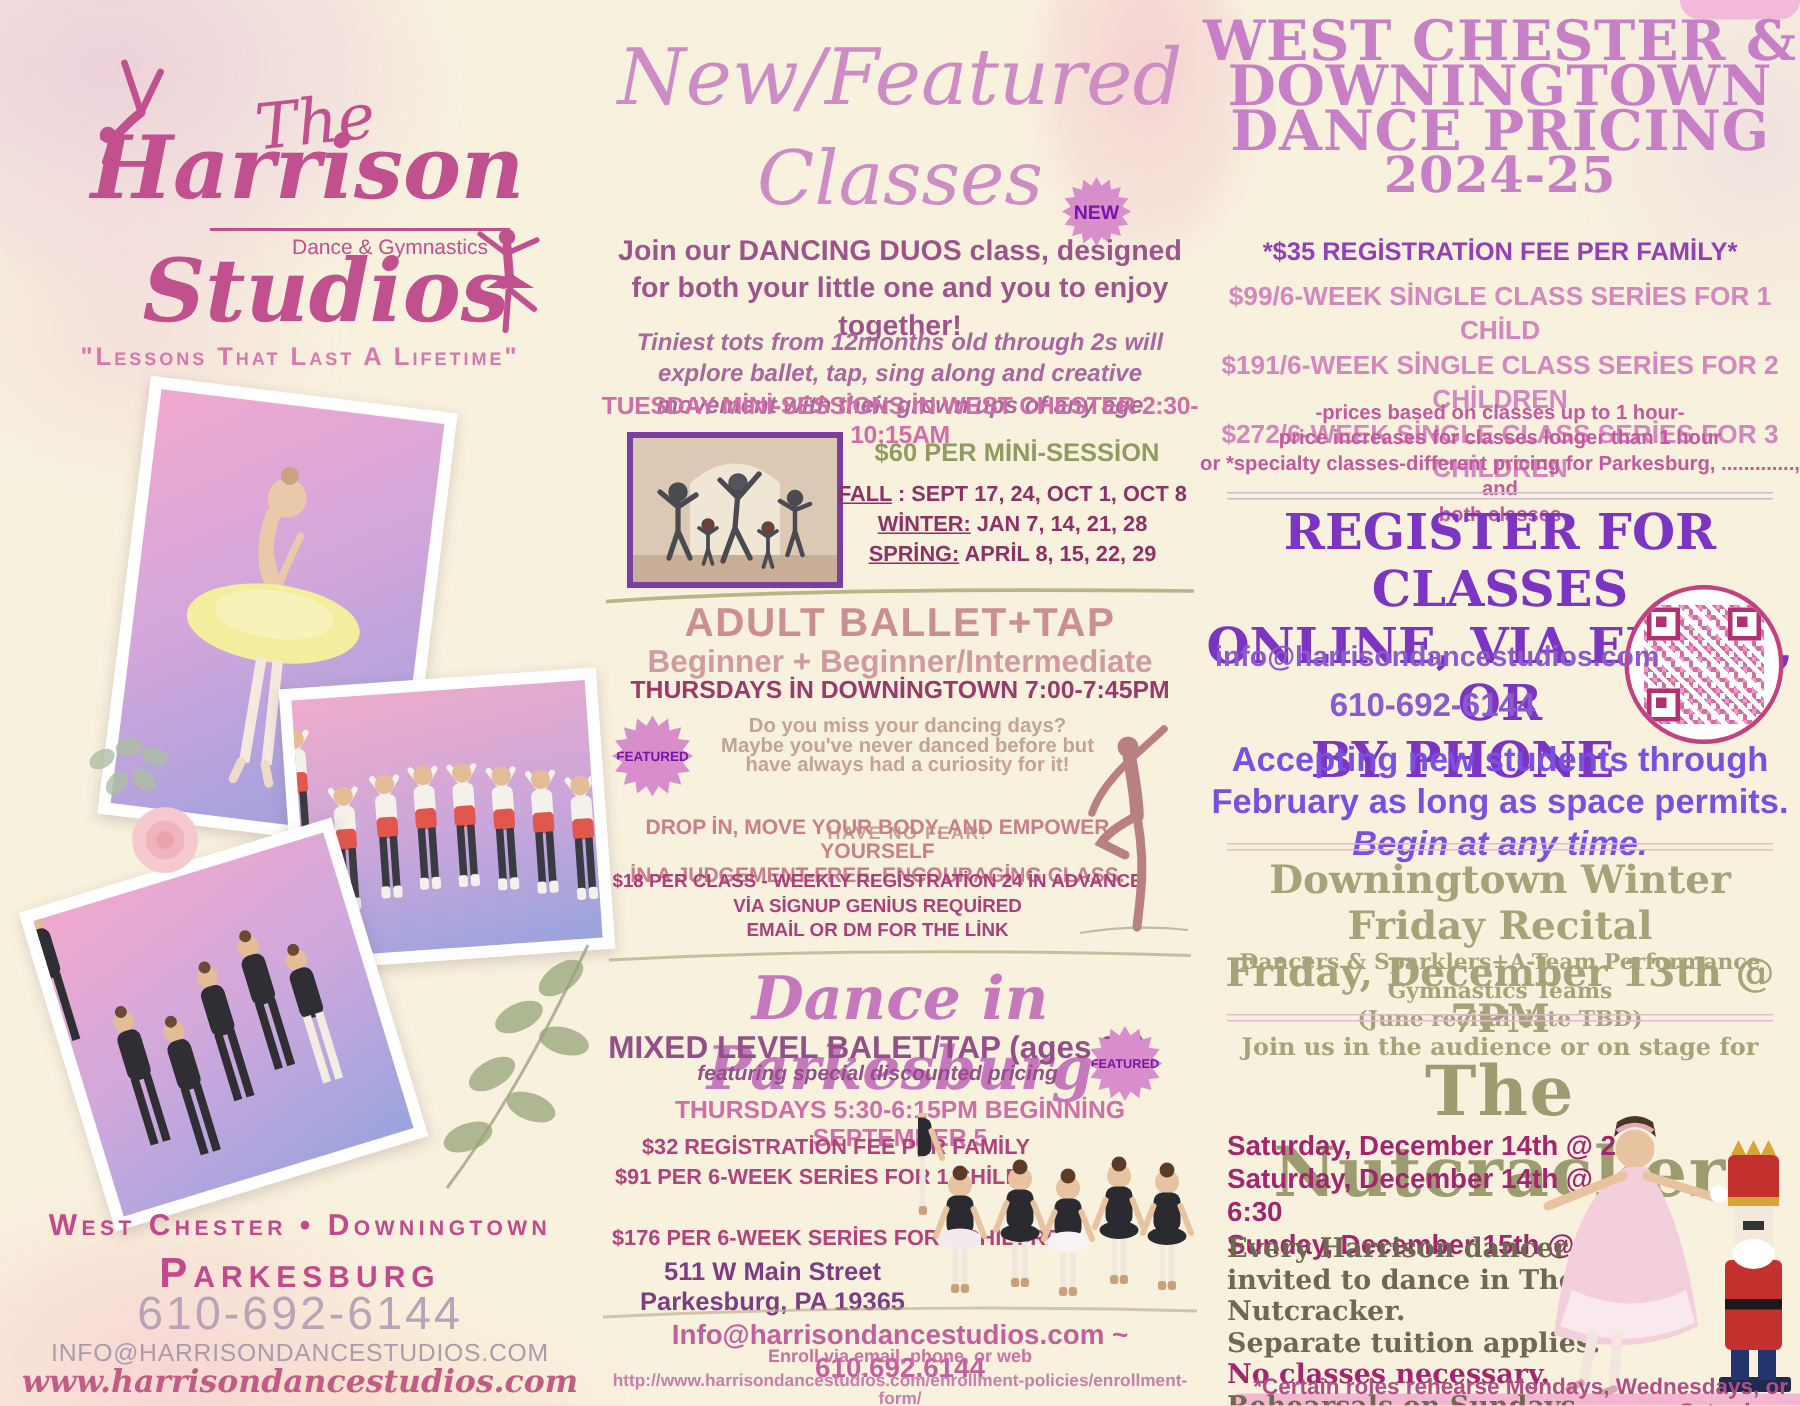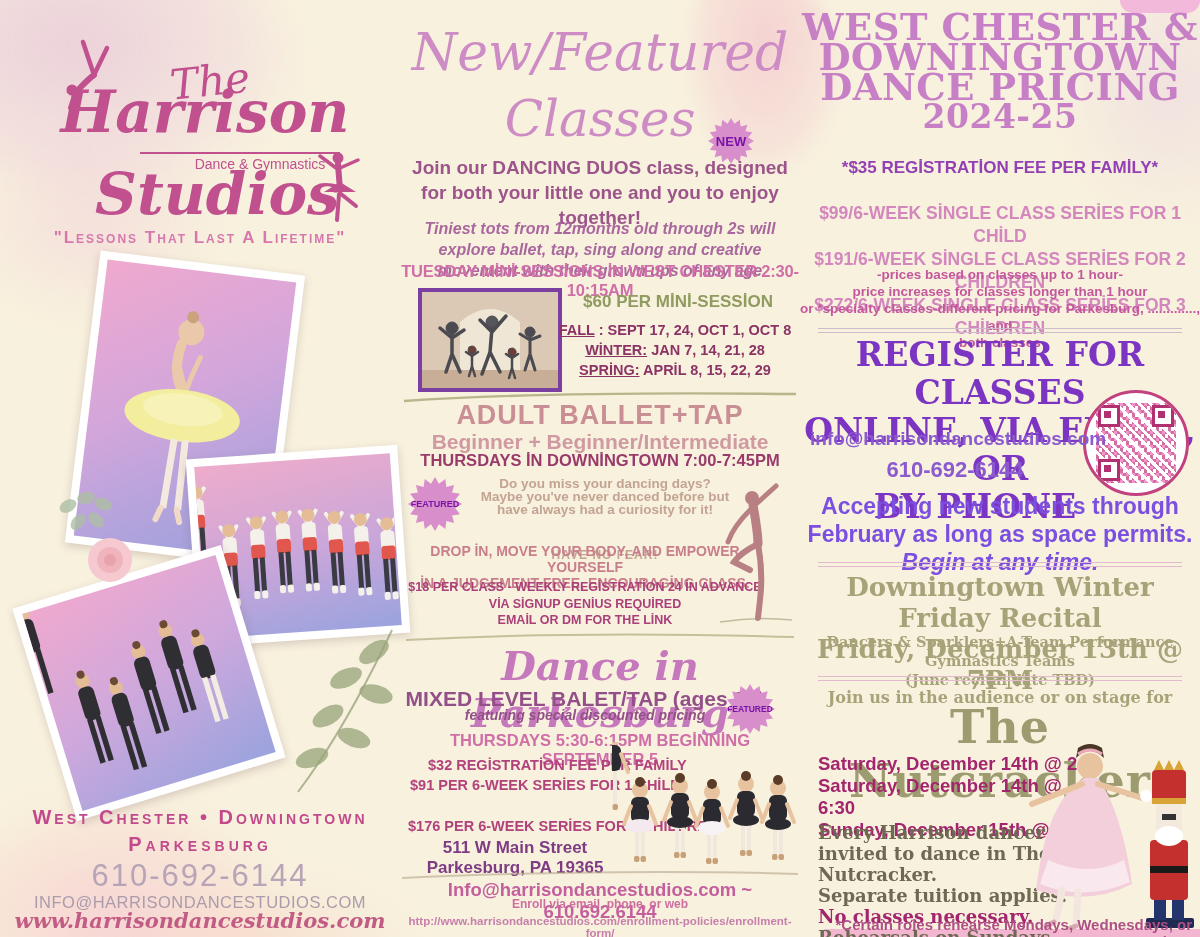--- a/index.html
+++ b/index.html
@@ -40,21 +40,21 @@
   .tagline{left:8px;top:228px;width:384px;font-size:17px;letter-spacing:2px;color:#d678ae;
            font-variant:small-caps;font-weight:bold;}
   .photo{position:absolute;background:#fff;padding:8px;box-shadow:0 3px 9px rgba(120,90,90,.25);}
   .photo-inner{width:100%;height:100%;overflow:hidden;}
   .grad-pp{background:linear-gradient(150deg,#f0a9ce 0%,#d3a6db 45%,#98a0dd 100%);}
   .ph1{left:82px;top:262px;width:190px;height:278px;transform:rotate(7deg);}
   .ph2{left:192px;top:452px;width:196px;height:172px;transform:rotate(-4deg);}
   .ph3{left:40px;top:572px;width:202px;height:206px;transform:rotate(-17deg);}
   .loc1{left:10px;top:806px;width:380px;font-size:20px;font-weight:bold;letter-spacing:3px;
         color:#c2498c;font-variant:small-caps;}
-  .loc2{left:10px;top:833px;width:380px;font-size:20px;font-weight:bold;letter-spacing:4px;
+  .loc2{left:10px;top:833px;width:380px;font-size:28px;font-weight:bold;letter-spacing:4px;
         color:#c2498c;font-variant:small-caps;}
   .lphone{left:10px;top:858px;width:380px;font-size:31px;color:#b7a4b6;letter-spacing:2px;}
   .lemail{left:10px;top:893px;width:380px;font-size:16.5px;color:#ab9cab;letter-spacing:.5px;}
   .lweb{left:10px;top:908px;width:380px;font-size:21px;font-weight:bold;color:#c25c84;}
 
   
   .m-h1{left:0;top:22px;width:400px;font-size:52px;color:#cd8cc4;}
   .m-h2{left:0;top:90px;width:400px;font-size:50px;color:#cd8cc4;}
   .starburst{clip-path:polygon(100% 50%,87.3% 57.4%,96.2% 69.1%,81.6% 71.1%,85.4% 85.4%,71.1% 81.6%,69.1% 96.2%,57.4% 87.3%,50% 100%,42.6% 87.3%,30.9% 96.2%,28.9% 81.6%,14.6% 85.4%,18.4% 71.1%,3.8% 69.1%,12.7% 57.4%,0% 50%,12.7% 42.6%,3.8% 30.9%,18.4% 28.9%,14.6% 14.6%,28.9% 18.4%,30.9% 3.8%,42.6% 12.7%,50% 0%,57.4% 12.7%,69.1% 3.8%,71.1% 18.4%,85.4% 14.6%,81.6% 28.9%,96.2% 30.9%,87.3% 42.6%);
        background:#d88ecb;display:flex;align-items:center;justify-content:center;
@@ -92,21 +92,21 @@
   .m-contact{left:0;top:879px;width:400px;font-size:18.5px;font-weight:bold;color:#c45f9e;}
   .m-enroll{left:0;top:897px;width:400px;font-size:12px;font-weight:bold;color:#cd6fa0;}
   .m-url{left:0;top:915px;width:400px;font-size:11.5px;font-weight:bold;color:#c77fab;}
   .sil-dancer{left:318px;top:482px;width:76px;height:142px;position:absolute;}
 
   
   .r-title{left:0;top:12px;width:400px;font-size:37px;font-weight:900;color:#c77fc5;
            line-height:30px;letter-spacing:.5px;}
   .r-title .t4{font-size:33px;}
   .r-regfee{left:0;top:158px;width:400px;font-size:17px;font-weight:bold;color:#9340b5;}
-  .r-prices{left:0;top:186px;width:400px;font-size:17.5px;font-weight:bold;color:#d387bd;line-height:23px;margin-top:16px;}
+  .r-prices{left:0;top:186px;width:400px;font-size:17.5px;font-weight:bold;color:#d387bd;line-height:23px;}
   .r-notes{left:0;top:266px;width:400px;font-size:13.5px;font-weight:bold;color:#c4589c;line-height:17px;}
   .dbl-line{position:absolute;left:18px;width:364px;height:3px;
             border-top:1px solid #cdbccb;border-bottom:1px solid #cdbccb;}
   .r-reg{left:0;top:336px;width:400px;font-size:33px;font-weight:900;color:#7c35c2;line-height:38px;}
   .r-reg .l3{width:300px;display:block;margin:0 auto 0 25px;}
   .r-email{left:10px;top:428px;width:290px;font-size:19px;font-weight:bold;color:#8a5ace;text-align:center;position:absolute;}
   .r-phone{left:10px;top:457px;width:290px;font-size:22px;font-weight:bold;color:#8a5ace;text-align:center;position:absolute;}
   .qr{left:283px;top:390px;width:100px;height:100px;border-radius:50%;border:3px solid #c2417f;
       background:#fff;position:absolute;overflow:hidden;}
   .qr-noise{position:absolute;left:10px;top:10px;right:10px;bottom:10px;

